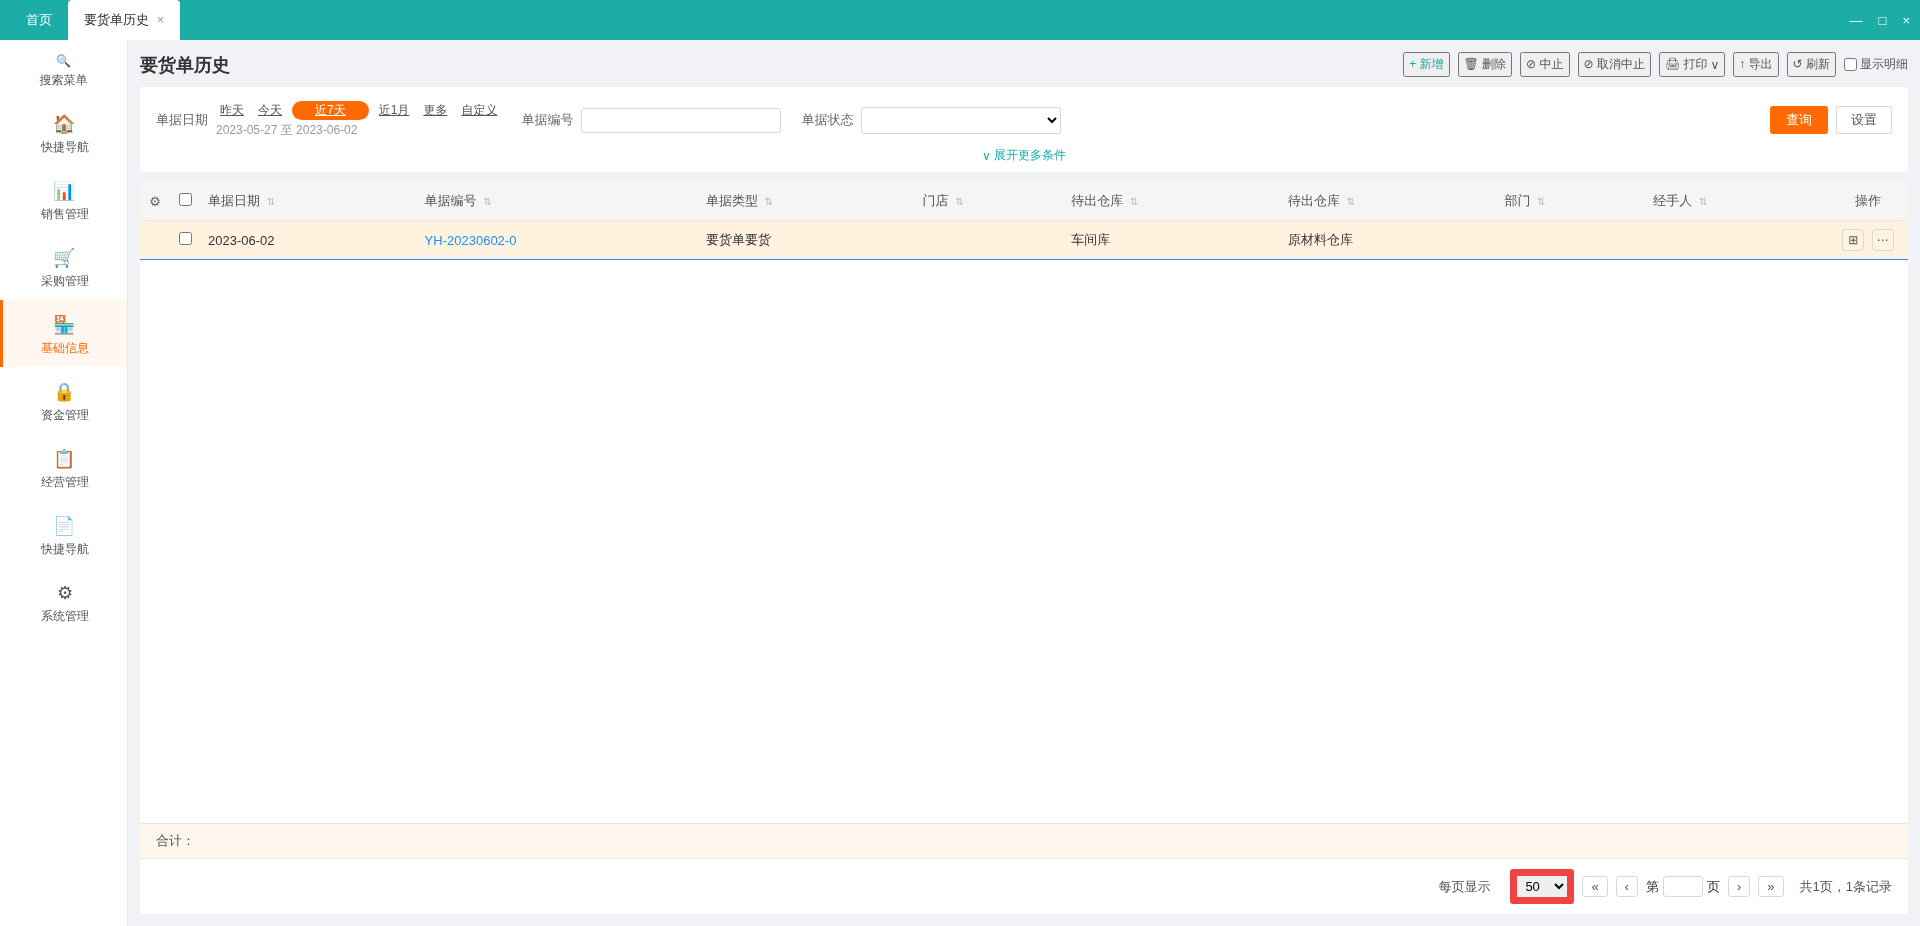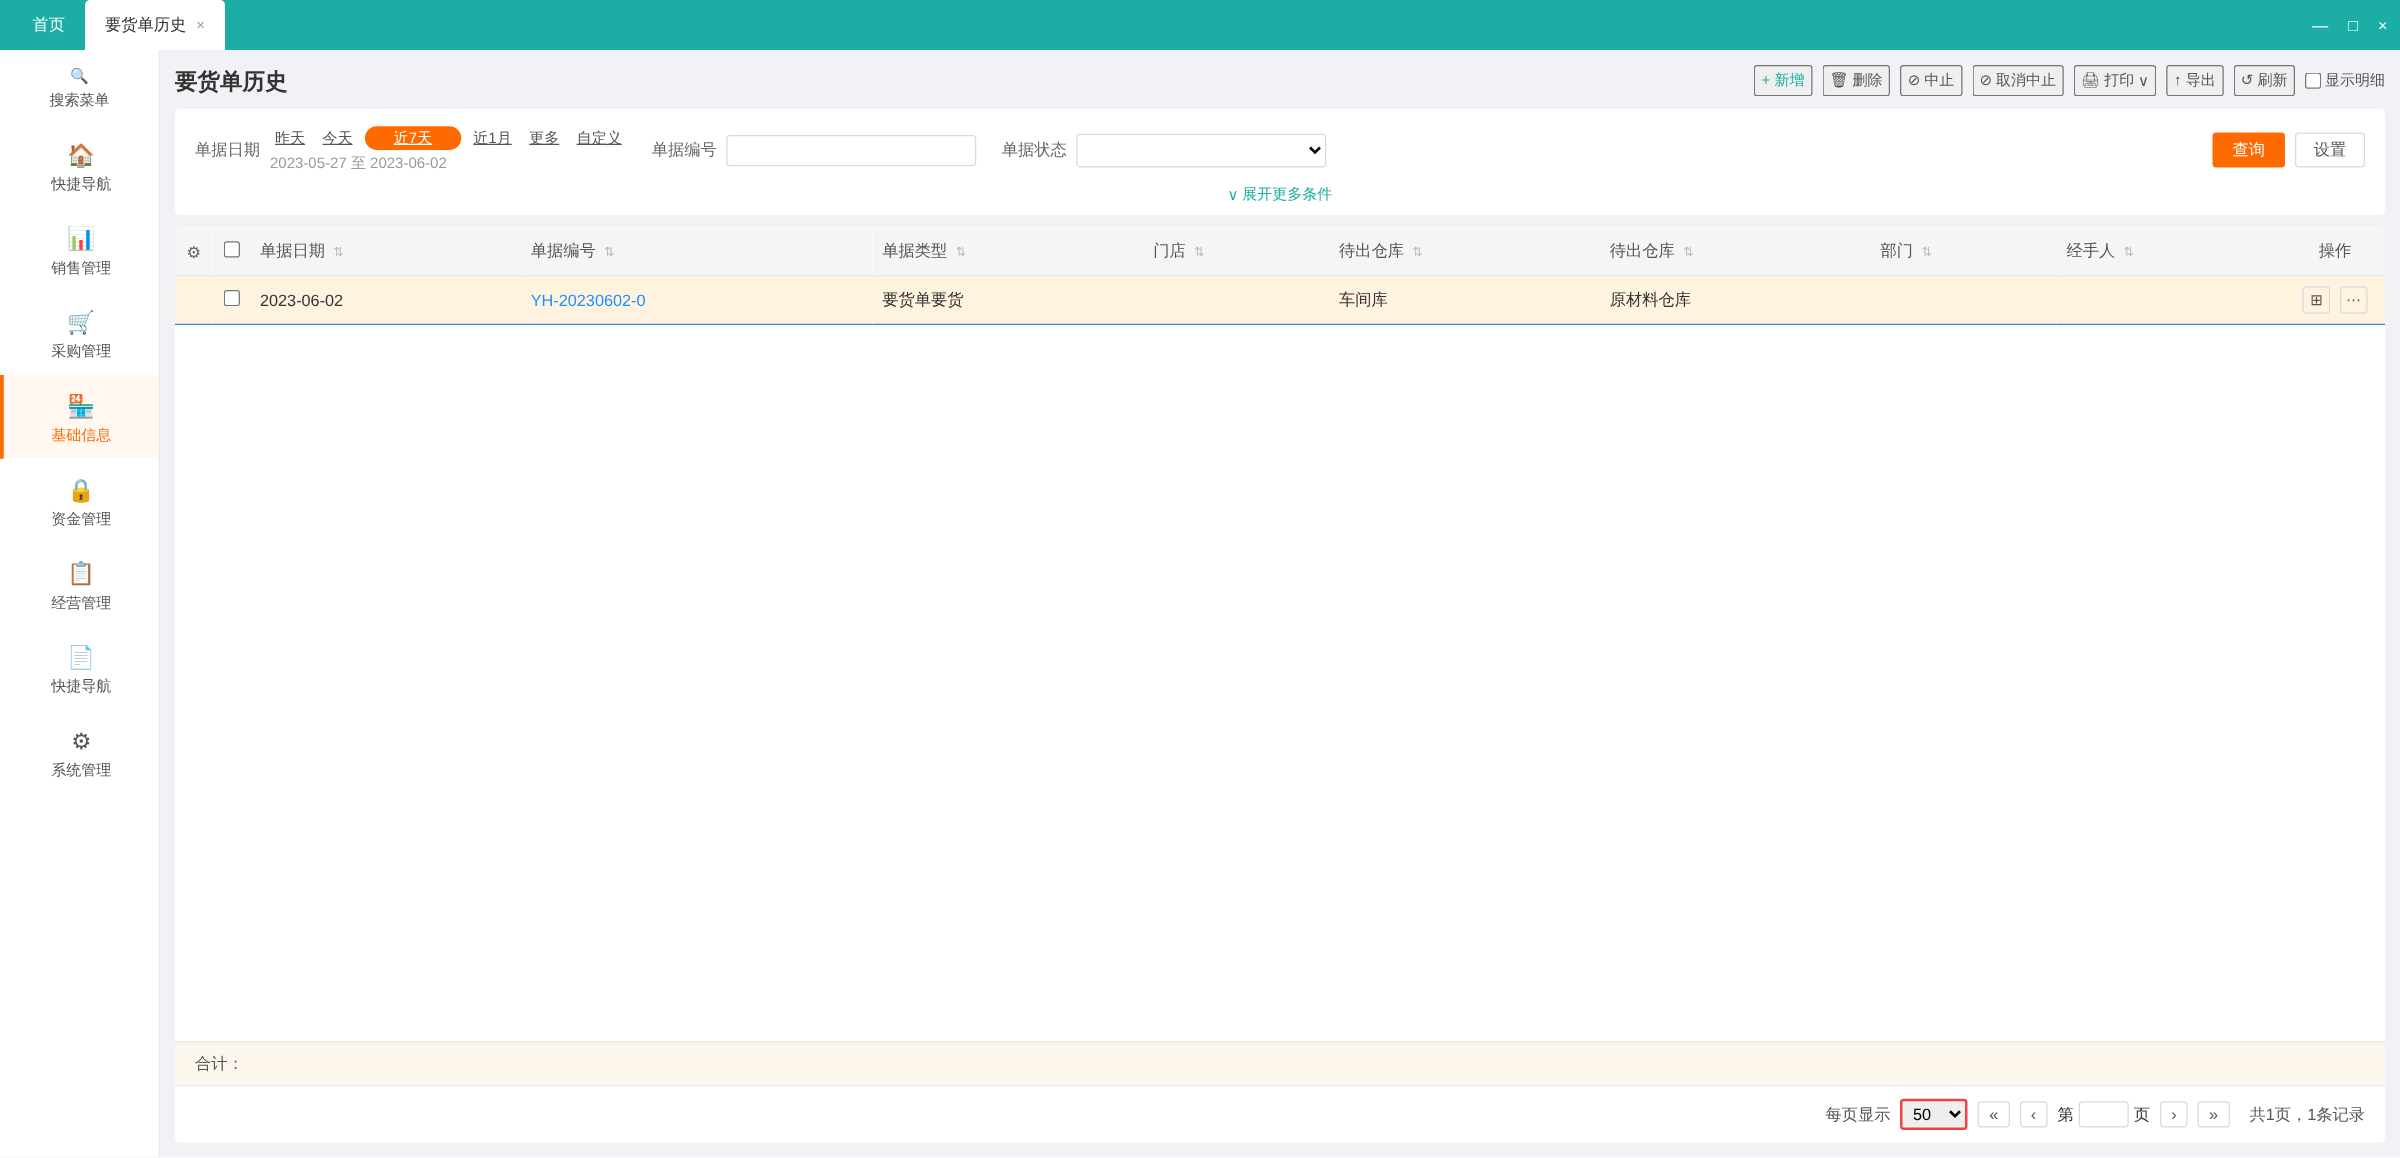--- a/index.html
+++ b/index.html
@@ -65,21 +65,21 @@
     tbody td a { color: #1890ff; text-decoration: none; cursor: pointer; }
     .table-footer { background: #fdf6ec; padding: 8px 16px; border-top: 1px solid #e8e8e8; font-size: 13px; color: #555; }
     .settings-col { width: 30px; text-align: center; cursor: pointer; color: #666; }
     .checkbox-col { width: 30px; text-align: center; }
     .ops-col { width: 80px; text-align: center; }
     .op-icon { display: inline-flex; align-items: center; justify-content: center; width: 22px; height: 22px; border: 1px solid #d9d9d9; border-radius: 3px; cursor: pointer; margin: 0 2px; color: #555; font-size: 12px; }
 
     
     .pagination { display: flex; align-items: center; justify-content: flex-end; padding: 10px 16px; background: #fff; border-top: 1px solid #e8e8e8; gap: 8px; font-size: 13px; }
     .pagination-label { color: #555; }
-    .pagination-select { border: 2px solid #ef4444; border-radius: 3px; padding: 2px 4px; font-size: 13px; }
+    .pagination-select { border: 7px solid #ef4444; border-radius: 3px; padding: 2px 4px; font-size: 13px; margin-left: 12px; }
     .pagination-btn { border: 1px solid #d9d9d9; border-radius: 3px; padding: 2px 8px; cursor: pointer; background: #fff; color: #555; font-size: 13px; }
     .pagination-btn:disabled { color: #ccc; cursor: not-allowed; }
     .pagination-page { display: flex; align-items: center; gap: 4px; }
     .pagination-page input { border: 1px solid #d9d9d9; border-radius: 3px; padding: 2px 4px; width: 40px; text-align: center; font-size: 13px; }
     .pagination-info { color: #555; margin-left: 8px; }
   </style>
 </head>
 <body>
 
 <div class="top-bar">

